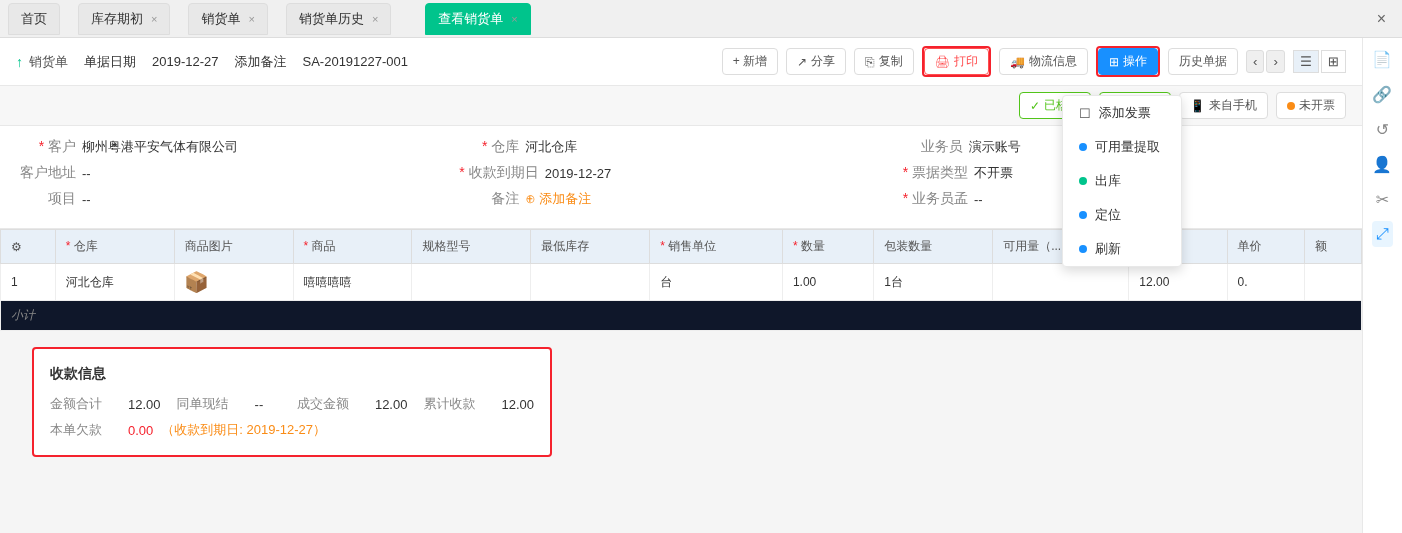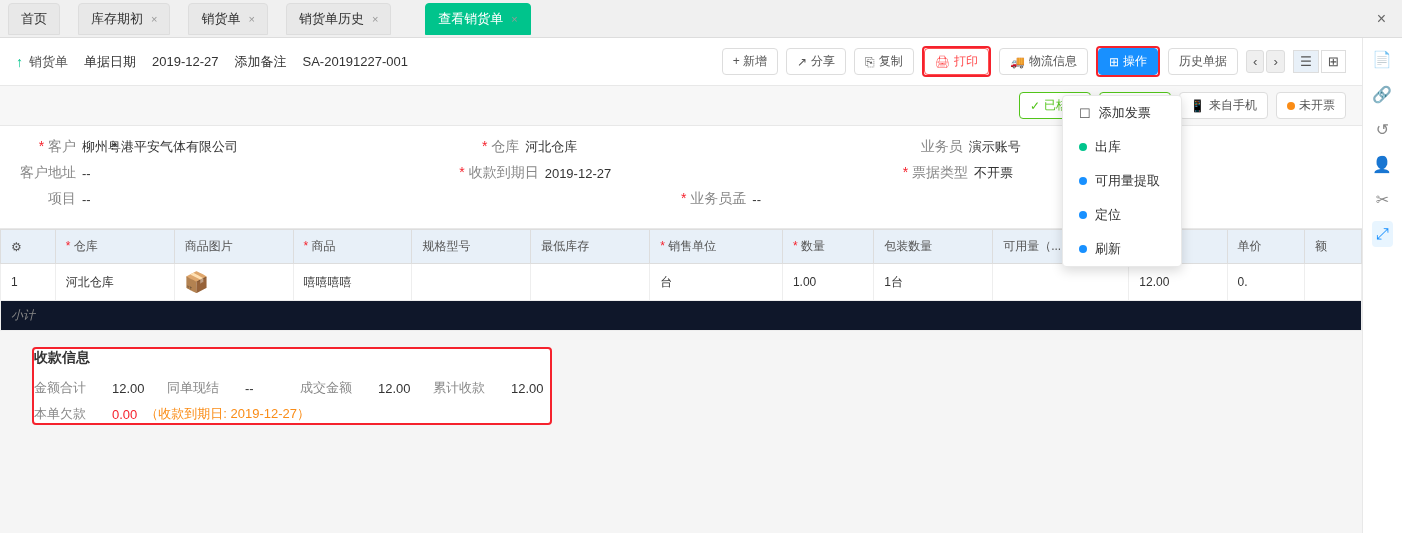--- a/index.html
+++ b/index.html
@@ -62,21 +62,21 @@
     thead tr { background: #e8f0f8; }
     thead th {
       padding: 8px 10px; text-align: left; border: 1px solid #ddd; color: #555; font-weight: normal;
       white-space: nowrap;
     }
     thead th.required::before { content: "* "; color: #f5222d; }
     tbody td { padding: 6px 10px; border: 1px solid #eee; color: #333; }
     .subtotal-row td { background: #0f172a; color: #888; font-style: italic; }
 
     
-    .bottom-panel { background: #fff; padding: 0; border: 2px solid #f5222d; margin: 8px 16px; border-radius: 4px; max-width: 520px; }
+    .bottom-panel { background: #fff; padding: 16px; border: 2px solid #f5222d; margin: 8px 16px; border-radius: 4px; max-width: 520px; }
     .panel-title { font-weight: bold; margin-bottom: 12px; font-size: 14px; }
     .panel-grid { display: grid; grid-template-columns: 1fr 1fr 1fr 1fr; gap: 8px 16px; }
     .panel-row { display: flex; align-items: center; gap: 8px; }
     .panel-label { color: #888; font-size: 13px; min-width: 70px; }
     .panel-value { color: #333; font-size: 13px; }
     .panel-value.red { color: #f5222d; }
     .panel-value.orange { color: #fa8c16; }
 
     
     .right-sidebar {
@@ -244,20 +244,26 @@
       </div>
       <div class="form-field">
         <span class="form-label required">票据类型</span>
         <span class="form-value">不开票</span>
       </div>
     </div>
     <div class="form-row">
       <div class="form-field">
         <span class="form-label">项目</span>
         <span class="form-value">--</span>
+      </div>
+      <div class="form-field">
+        <span class="form-label">备注</span>
+        <span class="form-value" style="color:#fa8c16; cursor:pointer;">
+          ⊕ <span>添加备注</span>
+        </span>
       </div>
       <div class="form-field">
         <span class="form-label required">业务员孟</span>
         <span class="form-value">--</span>
       </div>
     </div>
   </div>
 
   <div class="table-wrapper">
     <table>
@@ -333,26 +339,26 @@
   </div>
 
 </div>
 
 <div class="dropdown-overlay">
   <div class="dropdown-item">
     <span class="item-icon">☐</span>
     <span>添加发票</span>
   </div>
   <div class="dropdown-item">
+    <span class="item-dot dot-blue"></span>
+    <span>可用量提取</span>
+  </div>
+  <div class="dropdown-item">
     <span class="item-dot dot-teal"></span>
     <span>出库</span>
-  </div>
-  <div class="dropdown-item">
-    <span class="item-dot dot-blue"></span>
-    <span>可用量提取</span>
   </div>
   <div class="dropdown-item">
     <span class="item-dot dot-blue"></span>
     <span>定位</span>
   </div>
   <div class="dropdown-item">
     <span class="item-dot dot-blue"></span>
     <span>刷新</span>
   </div>
 </div>

